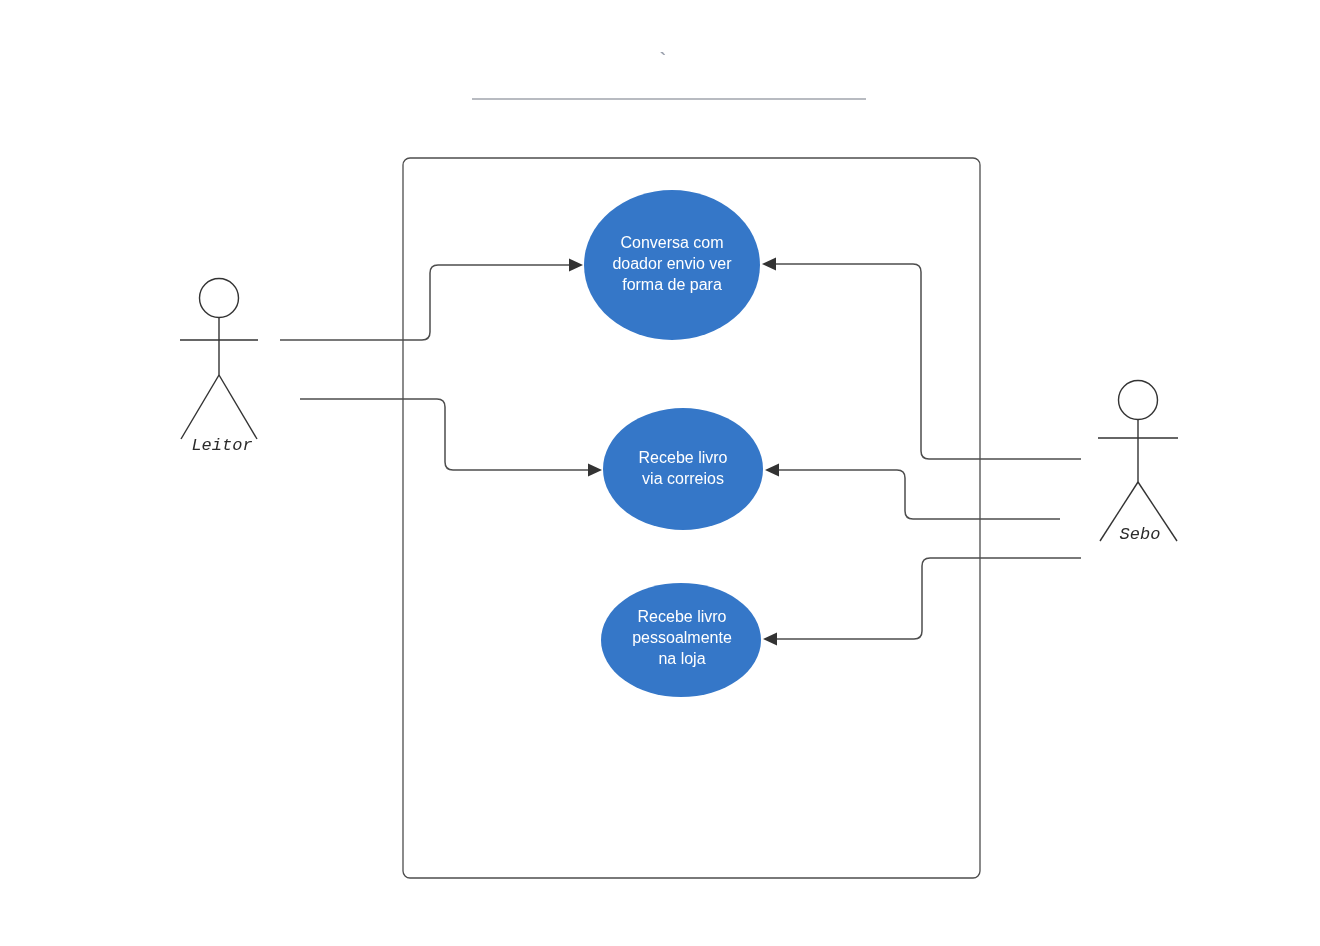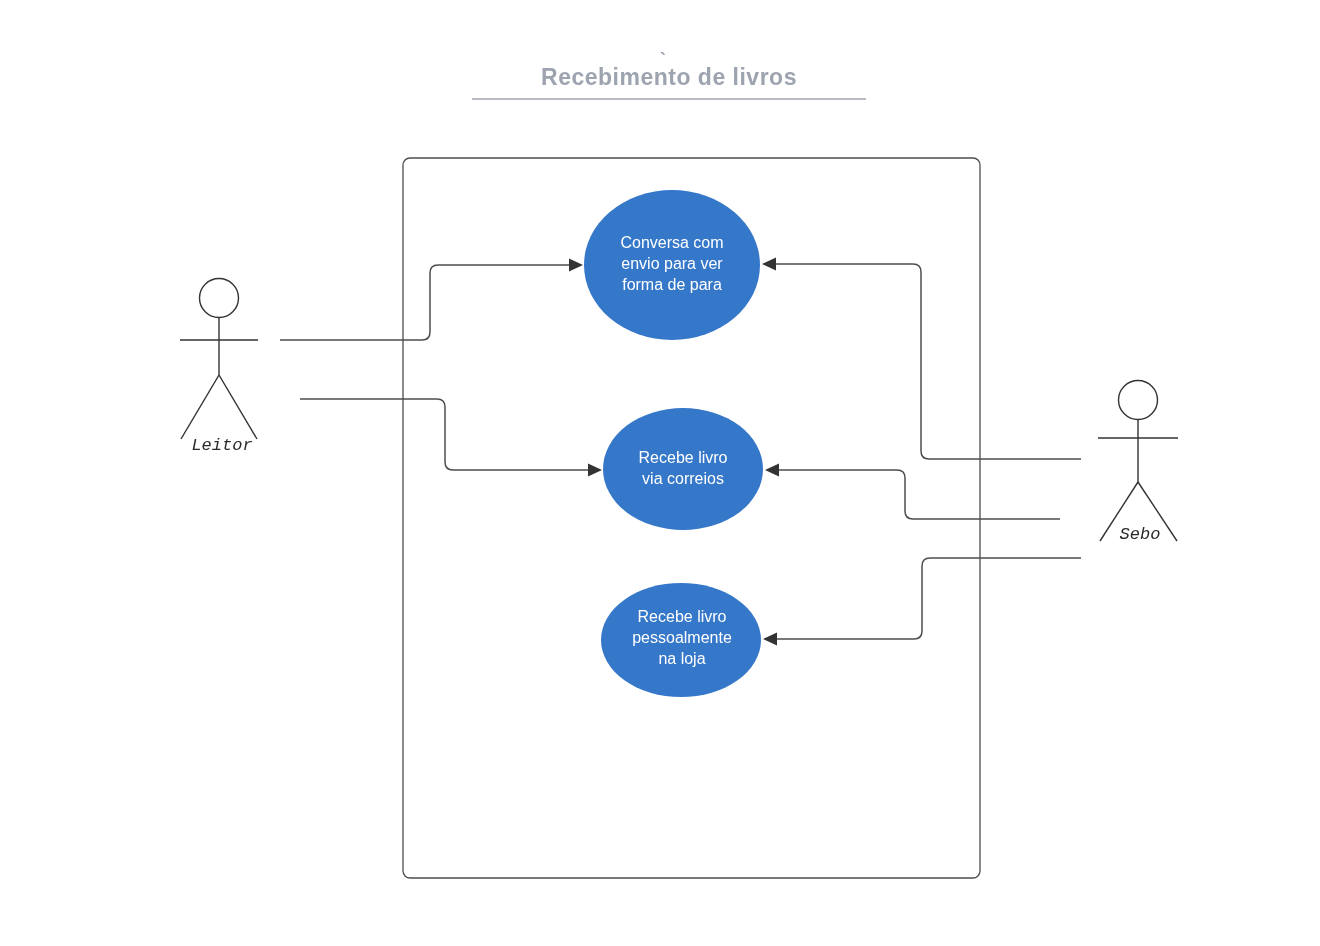--- a/index.html
+++ b/index.html
@@ -120,26 +120,25 @@
     <g stroke="#333333" stroke-width="1.4" fill="none">
       <circle cx="1138" cy="400" r="19.5"></circle>
       <line x1="1138" y1="419.5" x2="1138" y2="482"></line>
       <line x1="1098" y1="438" x2="1178" y2="438"></line>
       <line x1="1138" y1="482" x2="1100" y2="541"></line>
       <line x1="1138" y1="482" x2="1177" y2="541"></line>
     </g>
   </svg>
 
   <span class="title-accent">`</span>
-  <div class="title">Recebimento de livros</div>
   <div class="title-underline"></div>
 
   <div class="uc-label uc-label-1">
     <span>Conversa com</span>
-    <span>envio para ver</span>
+    <span>doador envio ver</span>
     <span>forma de para</span>
   </div>
   <div class="uc-label uc-label-2">
     <span>Recebe livro</span>
     <span>via correios</span>
   </div>
   <div class="uc-label uc-label-3">
     <span>Recebe livro</span>
     <span>pessoalmente</span>
     <span>na loja</span>

